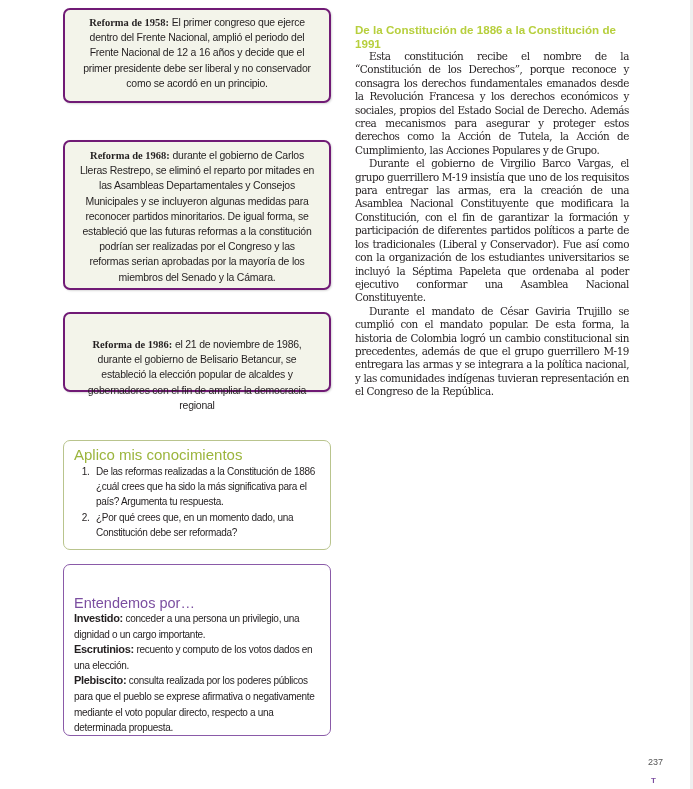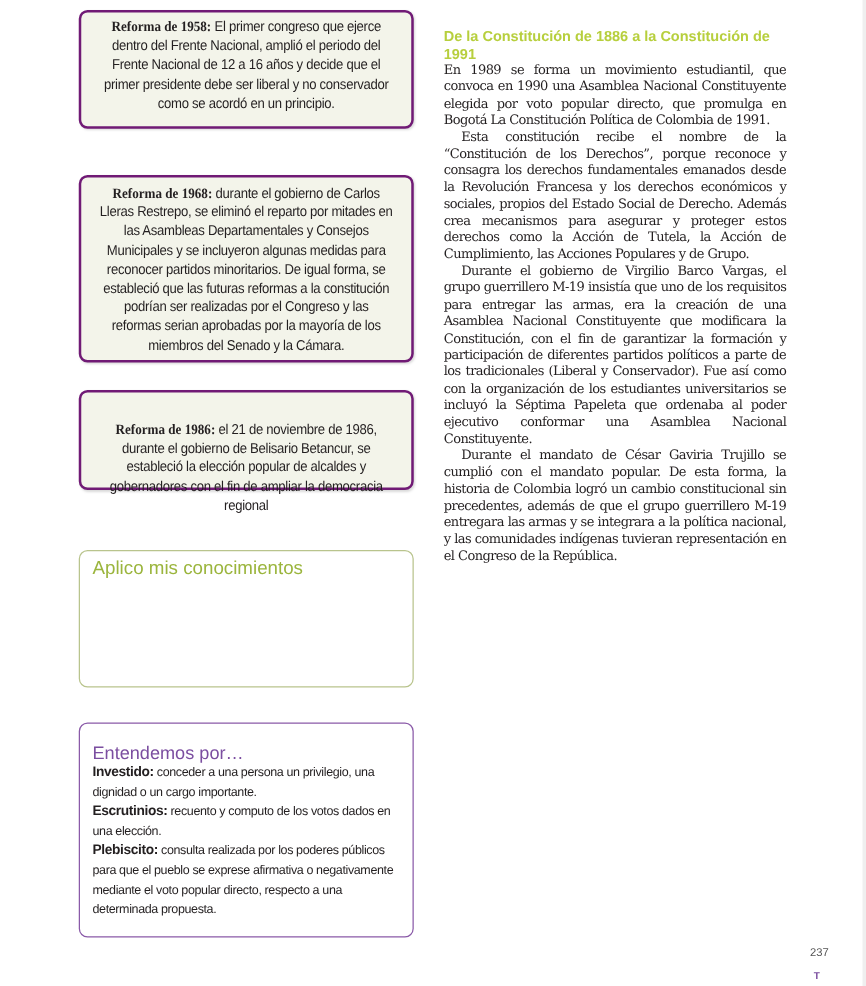--- a/index.html
+++ b/index.html
@@ -9,21 +9,21 @@
   .green { background:#f3f4ea; border:2px solid #701a75; box-shadow:1px 1px 2px rgba(0,0,0,0.15); }
   .reform { font-family:"Liberation Sans", sans-serif; font-size:11.4px; line-height:15.2px; text-align:center; letter-spacing:-0.25px; transform:scaleX(0.92); transform-origin:center; }
   .reform b { font-family:"Liberation Serif", serif; font-weight:bold; letter-spacing:0; }
   #b1958 { left:63px; top:8px; width:268px; height:95px; padding:5px 4px; }
   #b1968 { left:63px; top:140px; width:268px; height:150px; padding:6px 4px; }
   #b1986 { left:63px; top:312px; width:268px; height:80px; padding:23px 4px; }
   .apply { left:63px; top:440px; width:268px; height:110px; background:#fff; border:1.5px solid #b9c48d; padding:6px 10px; }
   .apply h3 { margin:0; font-family:"Liberation Sans", sans-serif; font-weight:normal; font-size:15px; color:#9bb53d; line-height:16px; }
   .apply ol { margin:1px 0 0; padding-left:18px; font-size:10px; line-height:15.2px; letter-spacing:-0.3px; }
   .apply li { padding-left:4px; }
-  .glos { left:63px; top:578px; width:268px; height:172px; background:#fff; border:1.5px solid #8a5aa8; padding:2px 10px; }
+  .glos { left:63px; top:564px; width:268px; height:172px; background:#fff; border:1.5px solid #8a5aa8; padding:16px 10px; }
   .glos h3 { margin:14px 0 0; font-weight:normal; font-size:14.5px; color:#7b4ea0; line-height:16px; }
   .glos p { margin:0; font-size:10px; line-height:15.6px; letter-spacing:-0.3px; }
   .glos b { font-family:Liberation Sans, sans-serif; font-size:11px; }
   .col { position:absolute; left:355px; top:23px; width:274px; }
   .col h2 { margin:0; font-size:11.6px; font-weight:bold; color:#b7cf3d; line-height:13.5px; }
   .col p { margin:0; font-family:"DejaVu Serif", serif; font-size:10.4px; line-height:13.4px; text-align:justify; letter-spacing:-0.45px; }
   .col p.ind { text-indent:14px; }
   .pnum { position:absolute; left:648px; top:757px; font-size:9px; color:#555;text-align:right; }
   .ptag { position:absolute; left:651px; top:776px; font-size:8px; color:#7b4ea0; font-weight:bold; }
 </style>
@@ -39,31 +39,34 @@
 <div class="box green" id="b1968">
   <div class="reform"><b>Reforma de 1968:</b><span> durante el gobierno de Carlos Lleras Restrepo, se eliminó el reparto por mitades en las Asambleas Departamentales y Consejos Municipales y se incluyeron algunas medidas para reconocer partidos minoritarios. De igual forma, se estableció que las futuras reformas a la constitución podrían ser realizadas por el Congreso y las reformas serian aprobadas por la mayoría de los miembros del Senado y la Cámara.</span></div>
 </div>
 
 <div class="box green" id="b1986">
   <div class="reform"><b>Reforma de 1986:</b><span> el 21 de noviembre de 1986, durante el gobierno de Belisario Betancur, se estableció la elección popular de alcaldes y gobernadores con el fin de ampliar la democracia regional</span></div>
 </div>
 
 <div class="box apply">
   <h3>Aplico mis conocimientos</h3>
+  <ol>
+    <li>De las reformas realizadas a la Constitución de 1886 ¿cuál crees que ha sido la más significativa para el país? Argumenta tu respuesta.</li>
+    <li>¿Por qué crees que, en un momento dado, una Constitución debe ser reformada?</li>
+  </ol>
 </div>
 
 <div class="box glos">
   <h3>Entendemos por…</h3>
   <p><b>Investido:</b><span> conceder a una persona un privilegio, una dignidad o un cargo importante.</span></p>
   <p><b>Escrutinios:</b><span> recuento y computo de los votos dados en una elección.</span></p>
   <p><b>Plebiscito:</b><span> consulta realizada por los poderes públicos para que el pueblo se exprese afirmativa o negativamente mediante el voto popular directo, respecto a una determinada propuesta.</span></p>
 </div>
 
 <div class="col">
   <h2>De la Constitución de 1886 a la Constitución de 1991</h2>
-  <p>En 1989 se forma un movimiento estudiantil, que convoca en 1990 una Asamblea Nacional Constituyente elegida por voto popular directo, que promulga en Bogotá La Constitución Política de Colombia de 1991.</p>
   <p class="ind">Esta constitución recibe el nombre de la “Constitución de los Derechos”, porque reconoce y consagra los derechos fundamentales emanados desde la Revolución Francesa y los derechos económicos y sociales, propios del Estado Social de Derecho. Además crea mecanismos para asegurar y proteger estos derechos como la Acción de Tutela, la Acción de Cumplimiento, las Acciones Populares y de Grupo.</p>
   <p class="ind">Durante el gobierno de Virgilio Barco Vargas, el grupo guerrillero M-19 insistía que uno de los requisitos para entregar las armas, era la creación de una Asamblea Nacional Constituyente que modificara la Constitución, con el fin de garantizar la formación y participación de diferentes partidos políticos a parte de los tradicionales (Liberal y Conservador). Fue así como con la organización de los estudiantes universitarios se incluyó la Séptima Papeleta que ordenaba al poder ejecutivo conformar una Asamblea Nacional Constituyente.</p>
   <p class="ind">Durante el mandato de César Gaviria Trujillo se cumplió con el mandato popular. De esta forma, la historia de Colombia logró un cambio constitucional sin precedentes, además de que el grupo guerrillero M-19 entregara las armas y se integrara a la política nacional, y las comunidades indígenas tuvieran representación en el Congreso de la República.</p>
 </div>
 
 <div class="pnum">237</div>
 <div class="ptag">T</div>
 
 </body></html>

